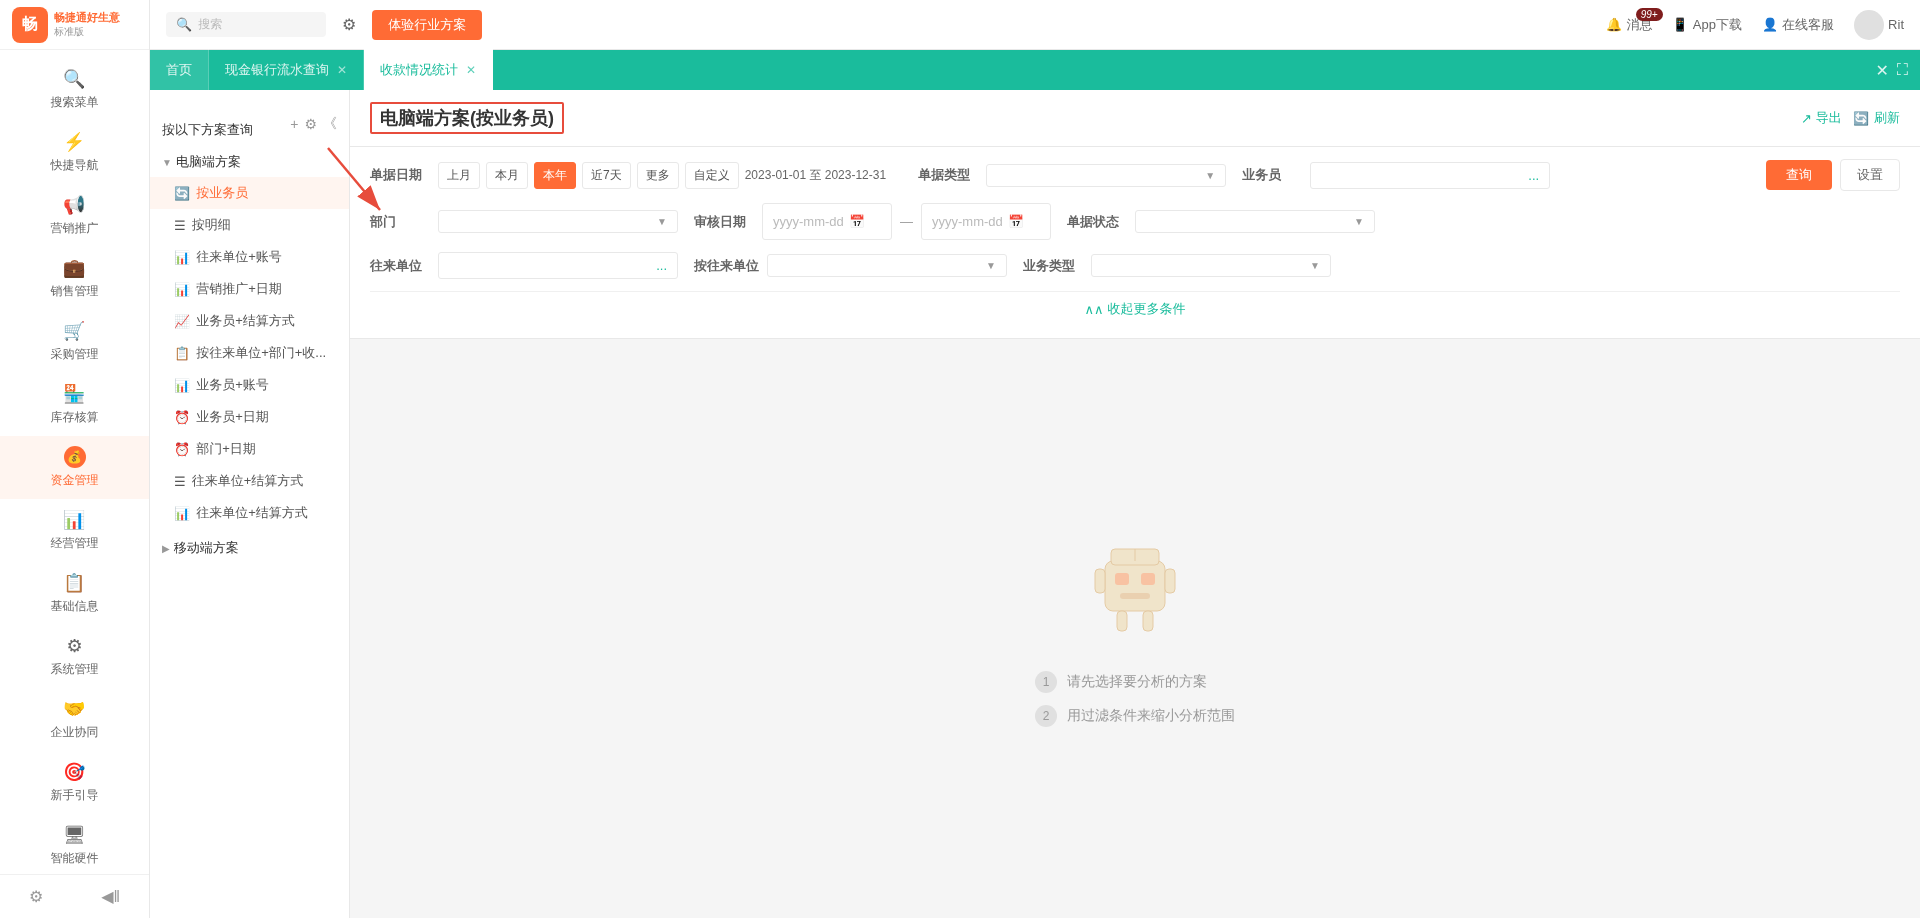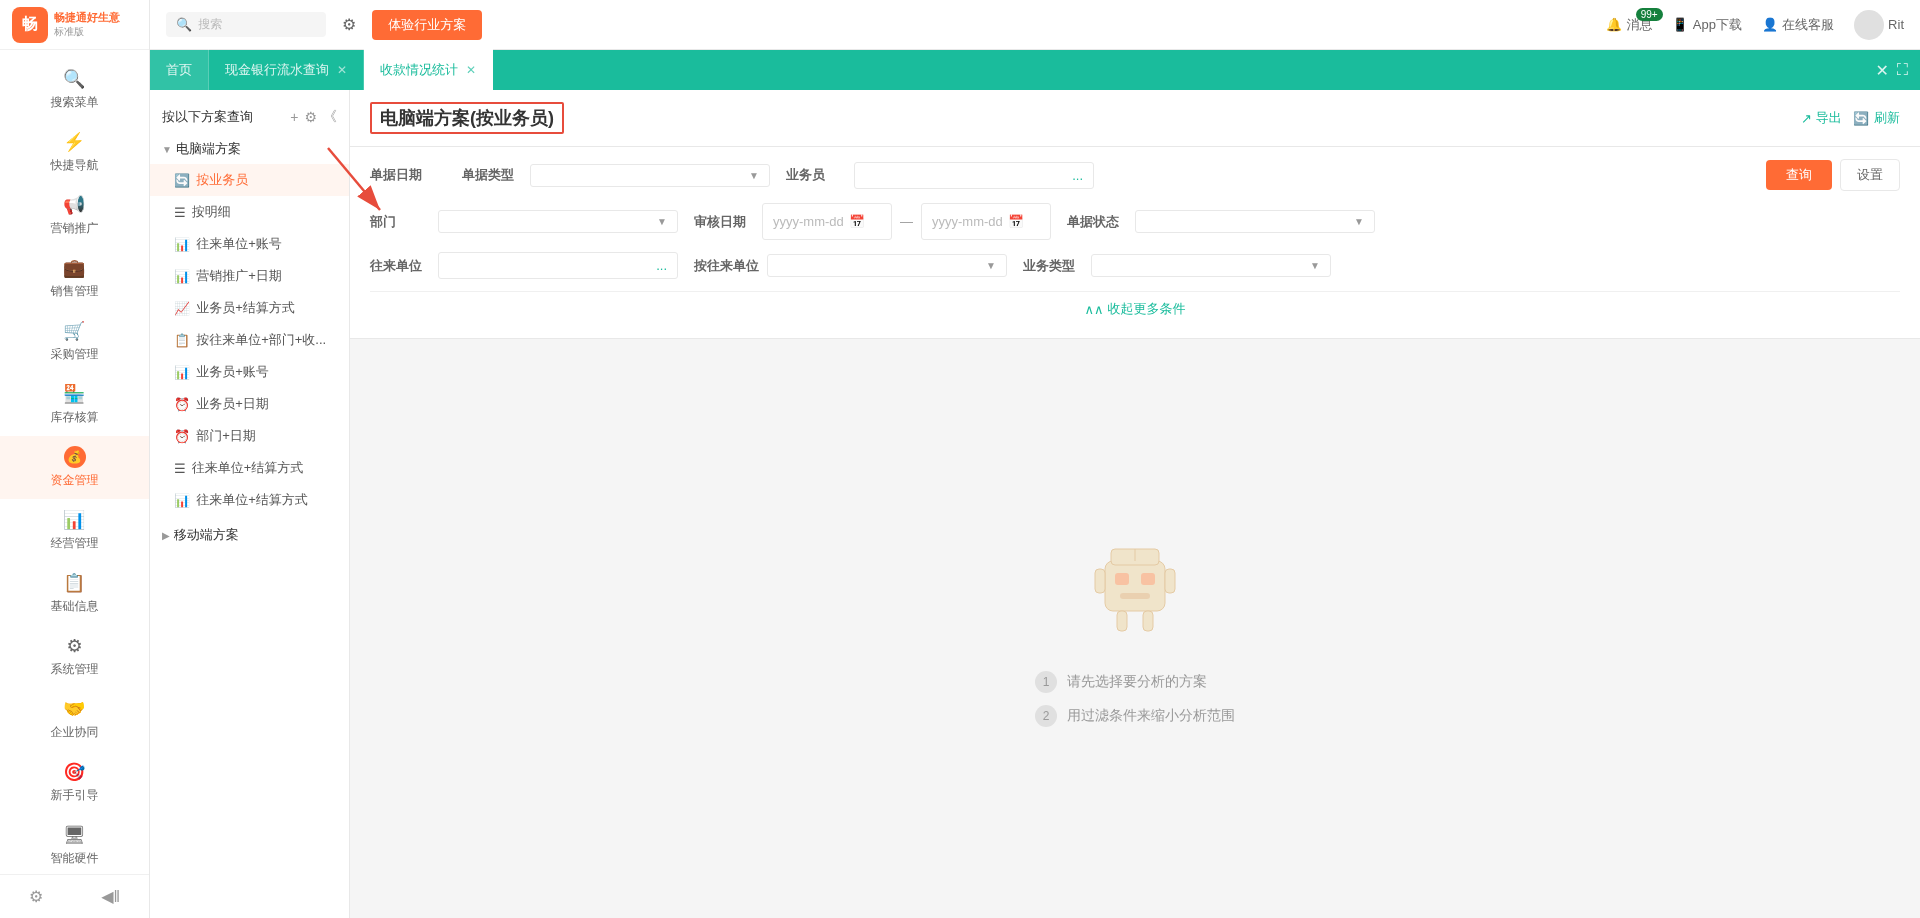--- a/index.html
+++ b/index.html
@@ -24,39 +24,39 @@
     .main { flex: 1; display: flex; flex-direction: column; overflow: hidden; }
 
     
     .topbar { height: 50px; background: #fff; border-bottom: 1px solid #e8e8e8; display: flex; align-items: center; padding: 0 16px; justify-content: space-between; }
     .topbar-left { display: flex; align-items: center; gap: 16px; }
     .topbar-search { display: flex; align-items: center; background: #f5f5f5; border-radius: 4px; padding: 4px 10px; gap: 6px; color: #999; font-size: 13px; min-width: 160px; }
     .topbar-gear { color: #666; cursor: pointer; font-size: 16px; }
     .topbar-trial-btn { background: #ff6b35; color: white; border: none; border-radius: 4px; padding: 6px 16px; cursor: pointer; font-size: 13px; }
     .topbar-right { display: flex; align-items: center; gap: 20px; }
     .topbar-right-item { display: flex; align-items: center; gap: 4px; color: #666; cursor: pointer; font-size: 13px; position: relative; }
-    .badge { background: #15803d; color: white; font-size: 10px; border-radius: 10px; padding: 1px 5px; position: absolute; top: -8px; right: -10px; }
+    .badge { background: #7f1d1d; color: white; font-size: 10px; border-radius: 10px; padding: 1px 5px; position: absolute; top: -8px; right: -10px; font-style: italic; }
     .topbar-avatar { width: 30px; height: 30px; background: #e0e0e0; border-radius: 50%; }
 
     
     .tab-bar { height: 40px; background: #1abc9c; display: flex; align-items: center; padding: 0 0; }
     .tab-item { height: 44px; display: flex; align-items: center; padding: 0 16px; color: rgba(255,255,255,0.85); cursor: pointer; font-size: 13px; gap: 8px; border-right: 1px solid rgba(255,255,255,0.2); }
     .tab-item.home { background: rgba(255,255,255,0.1); }
     .tab-item.active { background: #fff; color: #1abc9c; font-weight: 500; }
     .tab-item .tab-close { font-size: 12px; color: inherit; opacity: 0.7; }
     .tab-bar-actions { margin-left: auto; display: flex; align-items: center; gap: 8px; padding-right: 12px; }
     .tab-bar-btn { color: rgba(255,255,255,0.85); cursor: pointer; font-size: 16px; }
 
     
     .page-content { flex: 1; display: flex; overflow: hidden; }
 
     
     .left-panel { width: 200px; background: #fff; border-right: 1px solid #e8e8e8; overflow-y: auto; flex-shrink: 0; padding: 10px 0; }
     .left-panel-header { display: flex; align-items: center; justify-content: space-between; padding: 8px 12px; font-size: 13px; color: #333; }
-    .left-panel-header-text { display: flex; align-items: center; gap: 6px; font-weight: 500; }
+    .left-panel-header-text { display: flex; align-items: center; gap: 6px; font-weight: 500; margin-top: 13px; }
     .left-panel-actions { display: flex; align-items: center; gap: 6px; color: #999; }
     .left-panel-actions span { cursor: pointer; font-size: 14px; }
 
     .tree-section { margin-bottom: 4px; }
     .tree-section-header { display: flex; align-items: center; padding: 6px 12px; cursor: pointer; color: #333; font-size: 13px; gap: 4px; }
     .tree-arrow { font-size: 10px; color: #999; }
     .tree-section-label { flex: 1; }
     .tree-item { display: flex; align-items: center; padding: 7px 12px 7px 24px; cursor: pointer; font-size: 13px; color: #555; gap: 6px; }
     .tree-item.active { background: #fff5f0; color: #ff6b35; font-weight: 500; }
     .tree-item-icon { font-size: 13px; }
@@ -312,20 +312,29 @@
               <span>刷新</span>
             </div>
           </div>
         </div>
 
         <div class="filter-area">
 
           <div class="filter-row">
             <div class="filter-item">
               <span class="filter-label">单据日期</span>
+              <div class="filter-date-group">
+                <button class="date-btn">上月</button>
+                <button class="date-btn">本月</button>
+                <button class="date-btn active">本年</button>
+                <button class="date-btn">近7天</button>
+                <button class="date-btn">更多</button>
+                <button class="date-btn">自定义</button>
+                <span class="date-range-text">2023-01-01 至 2023-12-31</span>
+              </div>
             </div>
             <div class="filter-item" style="margin-left:16px;">
               <span class="filter-label">单据类型</span>
               <div class="filter-select filter-select-wide">
                 <span style="flex:1;color:#bbb;"></span>
                 <span class="chevron-down">▼</span>
               </div>
             </div>
             <div class="filter-item">
               <span class="filter-label">业务员</span>

